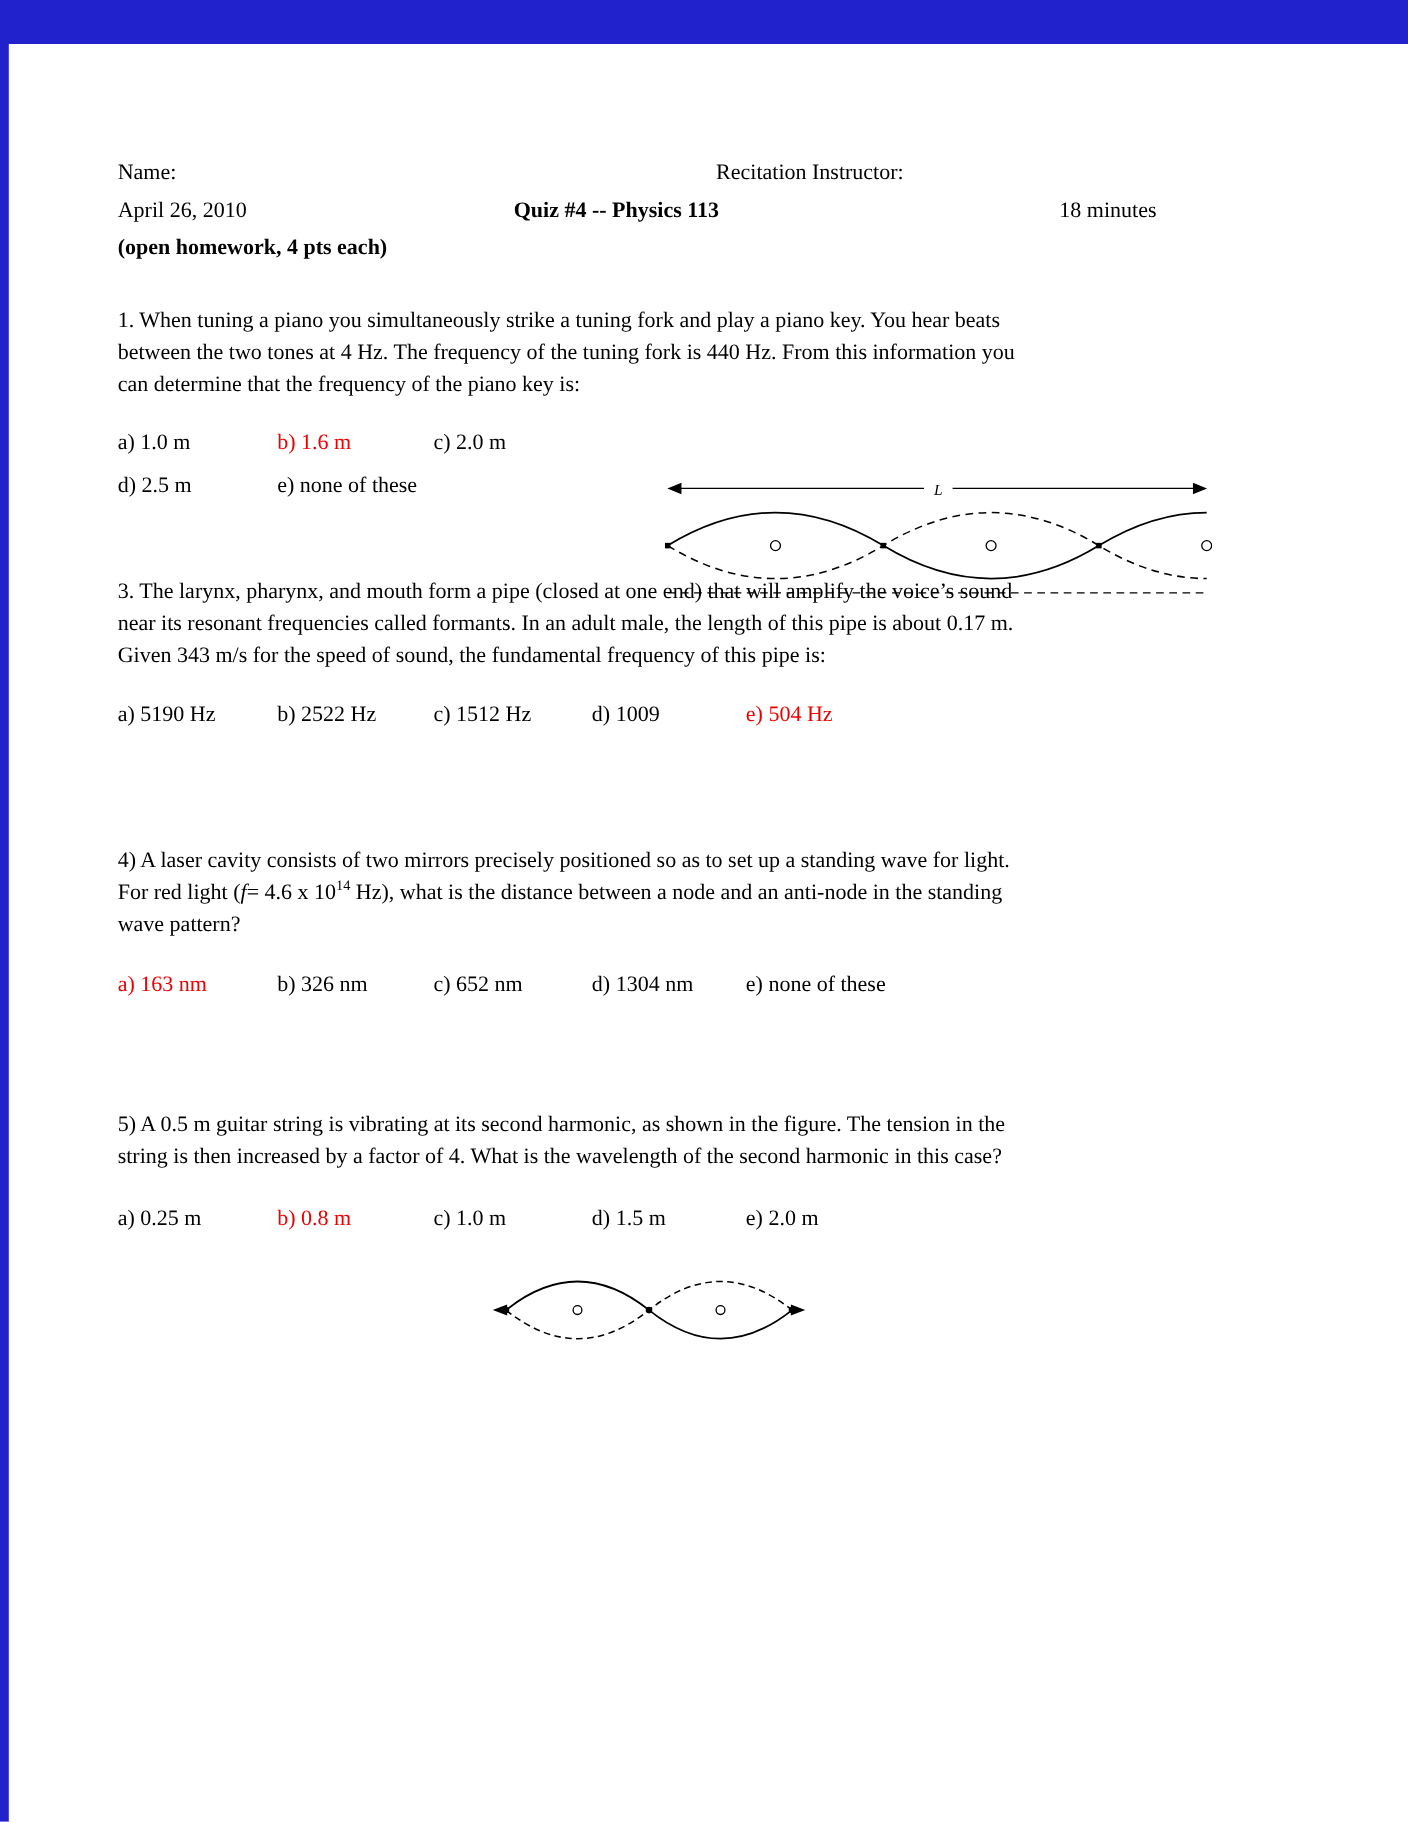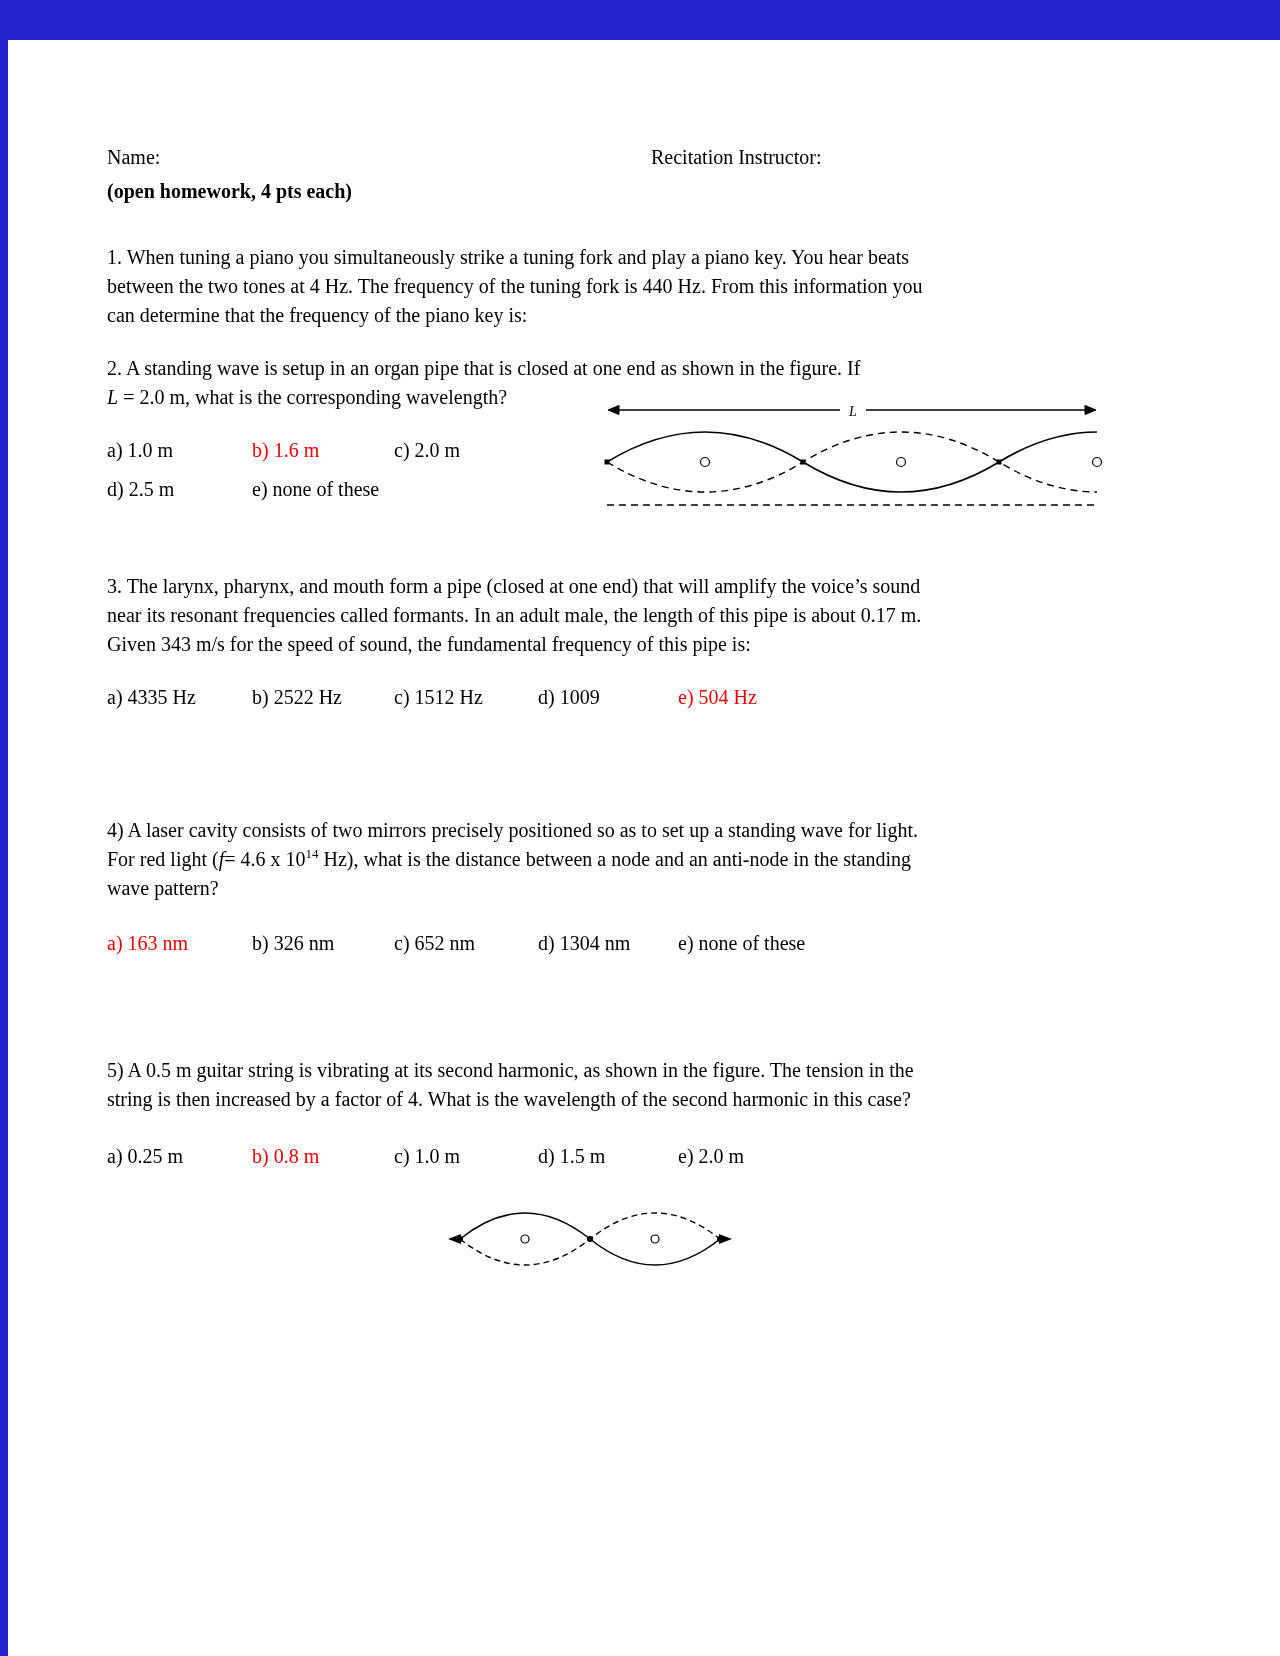--- a/index.html
+++ b/index.html
@@ -48,31 +48,35 @@
 <div class="top-bar"></div>
 <div class="left-stripe"></div>
 
 <div class="page">
 
   <div class="row">
     <span class="pos" style="left:0">Name:</span>
     <span class="pos" style="left:544px">Recitation Instructor:</span>
   </div>
   <div class="row">
+    <span class="pos" style="left:0">April 26, 2010</span>
+    <span class="pos bold" style="left:360px">Quiz #4 -- Physics 113</span>
+    <span class="pos" style="left:856px">18 minutes</span>
+  </div>
+  <div class="row">
     <span class="pos bold" style="left:0">(open homework, 4 pts each)</span>
   </div>
 
   <section class="q q1">
     <p class="qtext">1. When tuning a piano you simultaneously strike a tuning fork and play a piano key. You hear beats
 between the two tones at 4 Hz. The frequency of the tuning fork is 440 Hz. From this information you
 can determine that the frequency of the piano key is:</p>
   </section>
 
   <section class="q q2">
-    <p class="qtext"><span>2. A standing wave is setup in an organ pipe that is closed at one end as shown in the figure. If</span><br><i>L</i><span> = 2.0 m, what is the corresponding wavelength?</span></p>
 
     <div class="optrow first">
       <span class="pos" style="left:0">a) 1.0 m</span>
       <span class="pos red" style="left:145px">b) 1.6 m</span>
       <span class="pos" style="left:287px">c) 2.0 m</span>
     </div>
     <div class="optrow second">
       <span class="pos" style="left:0">d) 2.5 m</span>
       <span class="pos" style="left:145px">e) none of these</span>
     </div>
@@ -104,21 +108,21 @@
         <line x1="5" y1="105" x2="495" y2="105" stroke="#000" stroke-width="1.3" stroke-dasharray="7,5"></line>
       </svg>
     </div>
   </section>
 
   <section class="q q3">
     <p class="qtext">3. The larynx, pharynx, and mouth form a pipe (closed at one end)  that will amplify the voice’s sound
 near its resonant frequencies called formants. In an adult male, the length of this pipe is about 0.17 m.
 Given 343 m/s for the speed of sound, the fundamental frequency of this pipe is:</p>
     <div class="optrow">
-      <span class="pos" style="left:0">a) 4335 Hz</span>
+      <span class="pos" style="left:0">a) 5190 Hz</span>
       <span class="pos" style="left:145px">b) 2522 Hz</span>
       <span class="pos" style="left:287px">c) 1512 Hz</span>
       <span class="pos" style="left:431px">d) 1009</span>
       <span class="pos red" style="left:571px">e) 504 Hz</span>
     </div>
   </section>
 
   <section class="q q4">
     <p class="qtext"><span>4) A laser cavity consists of two mirrors precisely positioned so as to set up a standing wave for light.
 For red light (</span><i>f</i><span>= 4.6 x 10</span><span class="sup">14</span><span> Hz), what is the distance between a node and an anti-node in the standing

